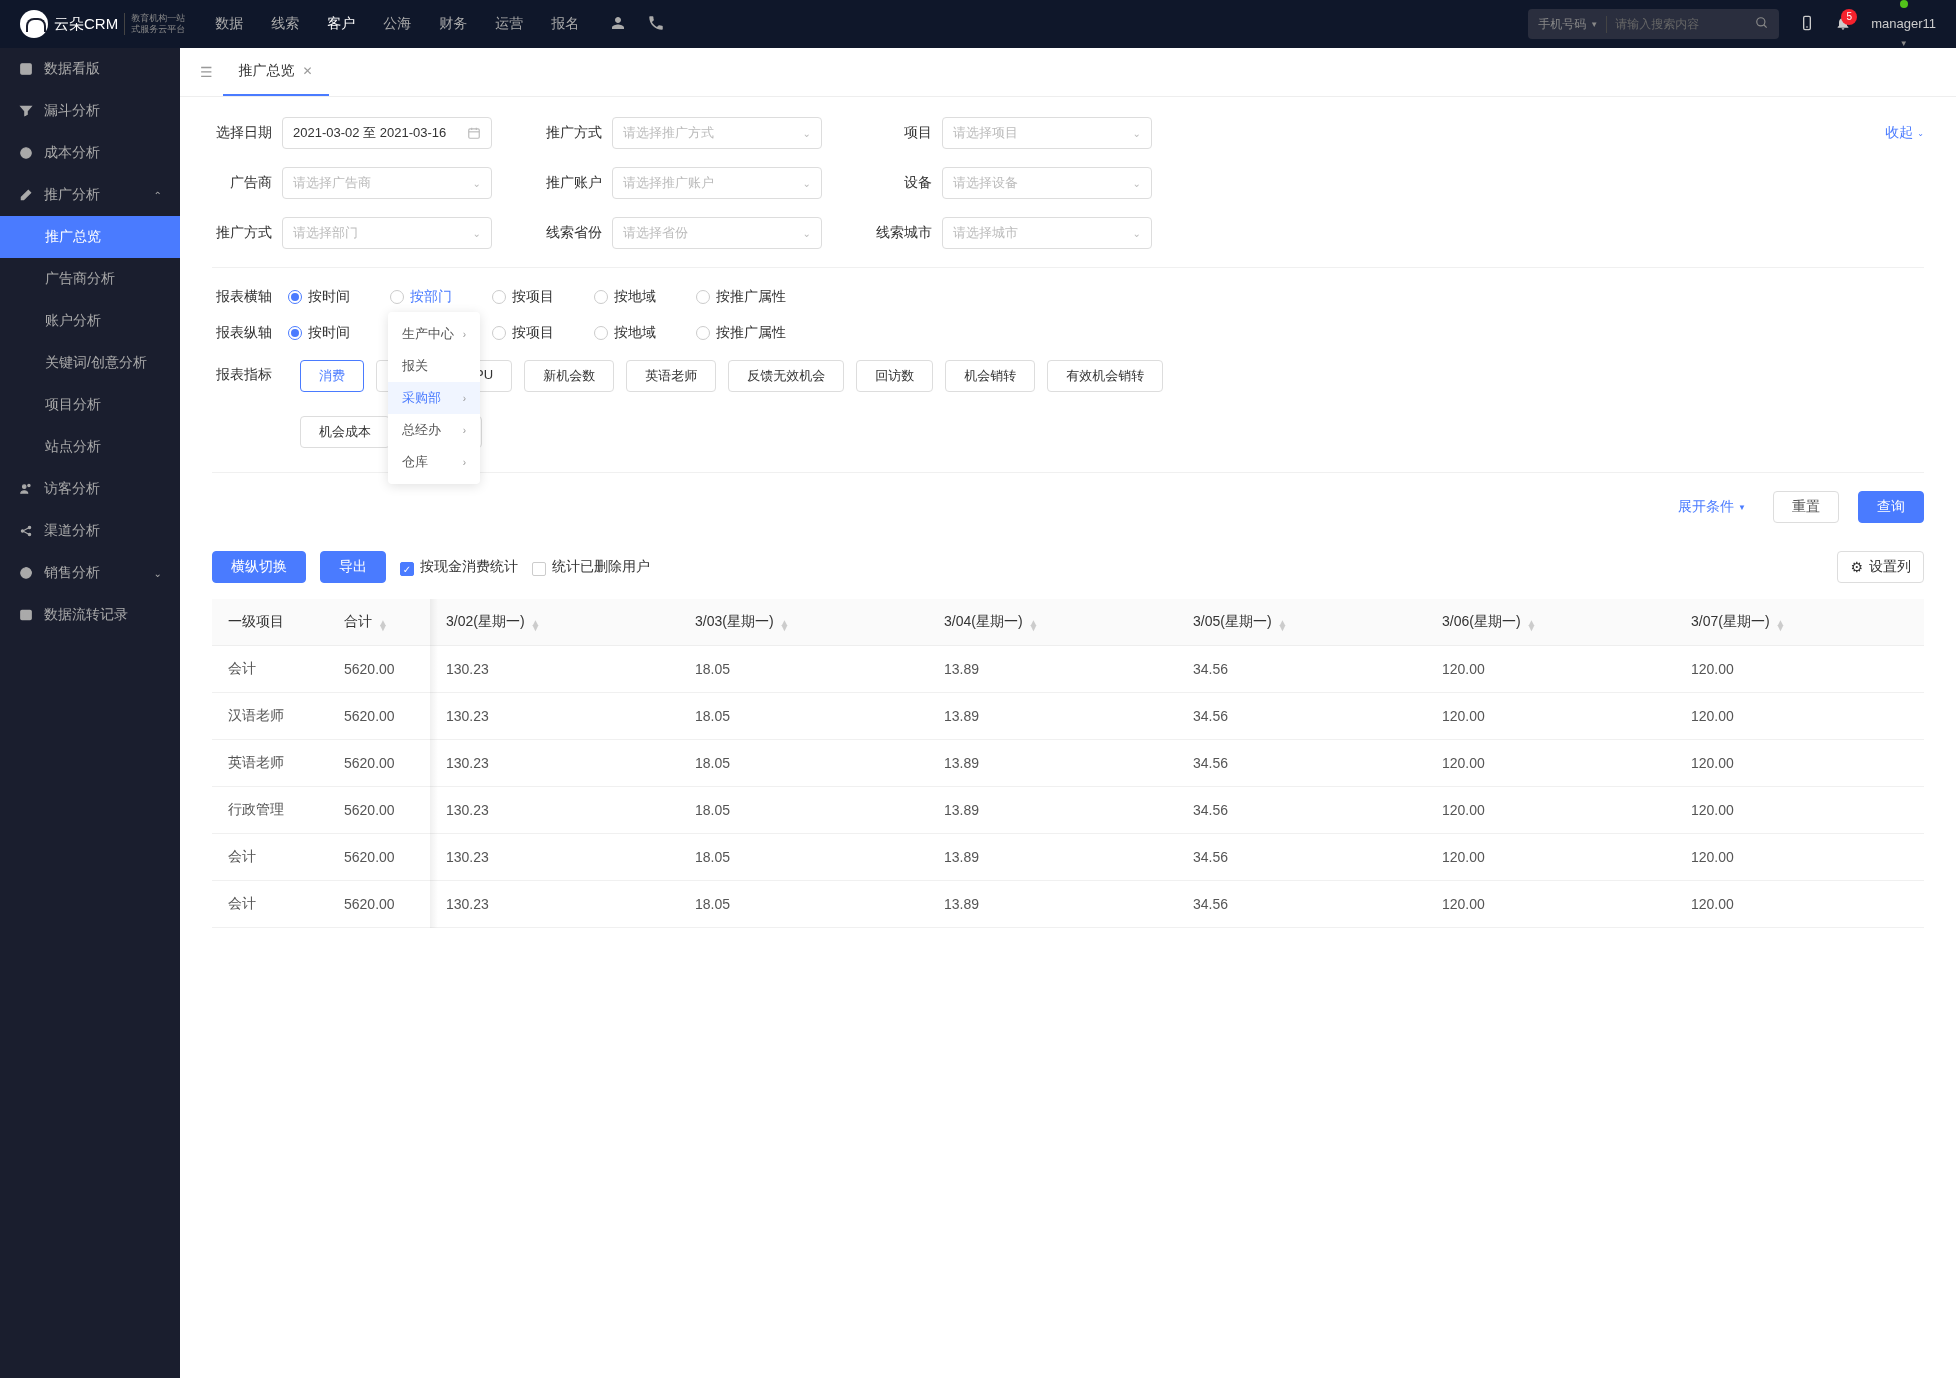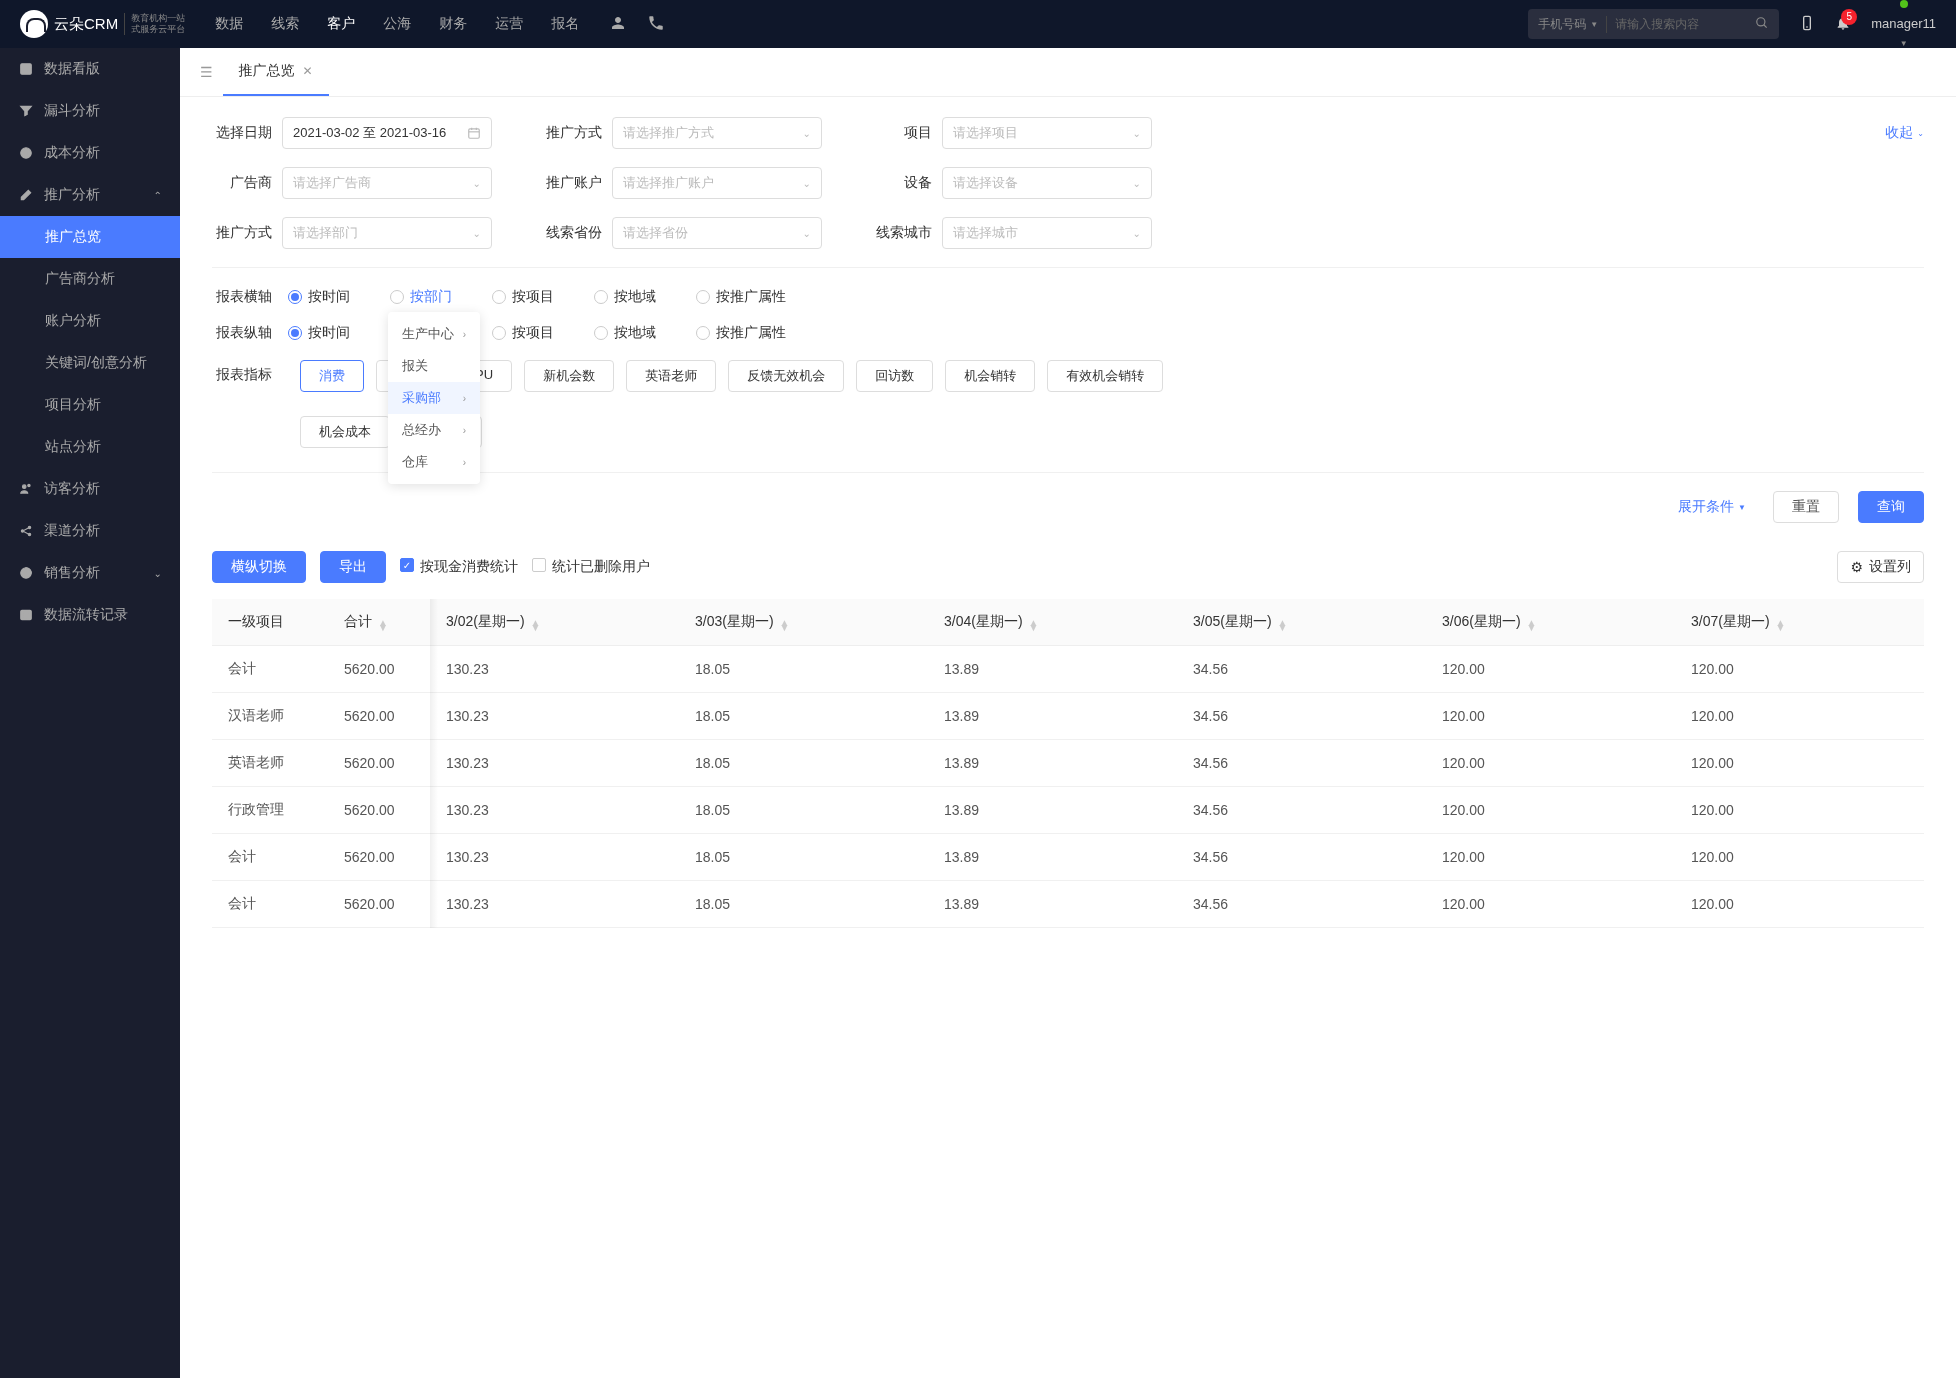--- a/index.html
+++ b/index.html
@@ -89,21 +89,21 @@
 .link-expand{color:#4a7bff;display:flex;align-items:center;gap:4px;cursor:pointer;margin-right:8px;}
 .btn { padding: 6px 18px; border-radius: 4px; cursor: pointer; font-size: 14px; }
 .btn-default { background: #fff; border: 1px solid #ddd; color: #555; }
 .btn-primary { background: #4a7bff; border: 1px solid #4a7bff; color: #fff; }
 
 
 .toolbar { display: flex; align-items: center; gap: 14px; margin: 10px 0 16px; }
 .checkbox { width: 14px; height: 14px; border: 1px solid #ccc; border-radius: 2px; display:inline-flex;align-items:center;justify-content:center;}
 .checkbox.checked { background: #4a7bff; border-color: #4a7bff; }
 .checkbox.checked::after{content:"✓";color:#fff;font-size:10px;}
-.cb-wrap{display:flex;align-items:flex-start;gap:6px;cursor:pointer;}
+.cb-wrap{display:flex;align-items:flex-end;gap:6px;cursor:pointer;}
 .tool-spacer{flex:1;}
 .col-setting{border:1px solid #ddd;padding:6px 12px;border-radius:4px;display:flex;align-items:center;gap:6px;cursor:pointer;}
 
 
 .table { width: 100%; border-collapse: collapse; }
 .table th { background: #fafafa; padding: 14px 16px; text-align: left; font-weight: 500; color: #333; font-size: 14px; border-bottom:1px solid #eee;}
 .table td { padding: 14px 16px; border-bottom: 1px solid #f0f0f0; font-size: 14px; color: #555; }
 .sort-icon{color:#ccc;font-size:10px;margin-left:2px;display:inline-flex;flex-direction:column;line-height:5px;}
 .table-wrap{position:relative;}
 .pinned-shadow{position:absolute;left:218px;top:0;bottom:0;width:8px;background:linear-gradient(to right,rgba(0,0,0,0.06),transparent);pointer-events:none;}

